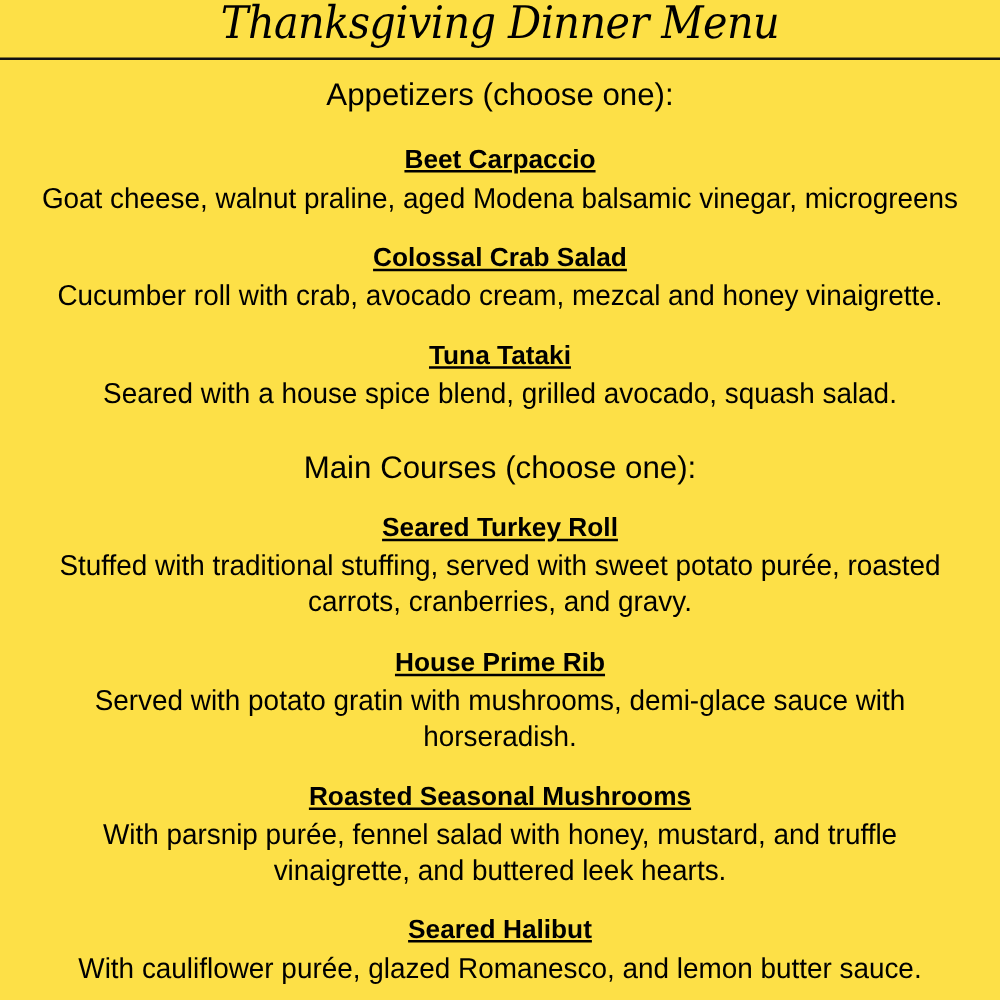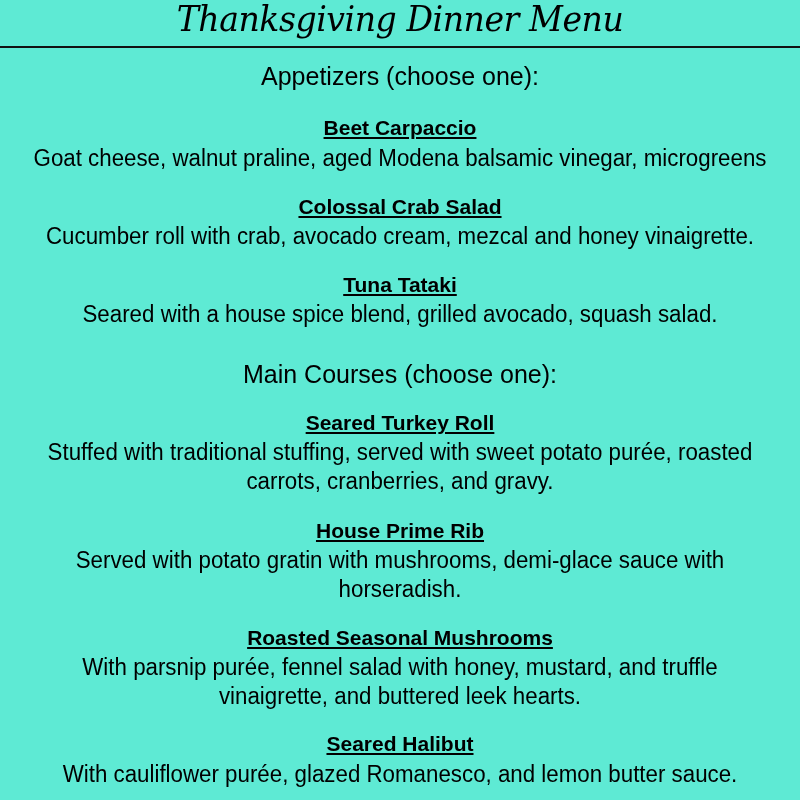--- a/index.html
+++ b/index.html
@@ -9,21 +9,21 @@
       height: 800px;
       overflow: hidden;
       background: #ffffff;
       color: #000000;
     }
     .page {
       position: relative;
       width: 800px;
       height: 800px;
       overflow: hidden;
-      background: #5eead4;
+      background: #fde047;
     }
     .title {
       position: absolute;
       left: 0;
       top: -4px;
       width: 800px;
       text-align: center;
       font-family: "DejaVu Serif", "Liberation Serif", serif;
       font-style: italic;
       font-size: 36px;

